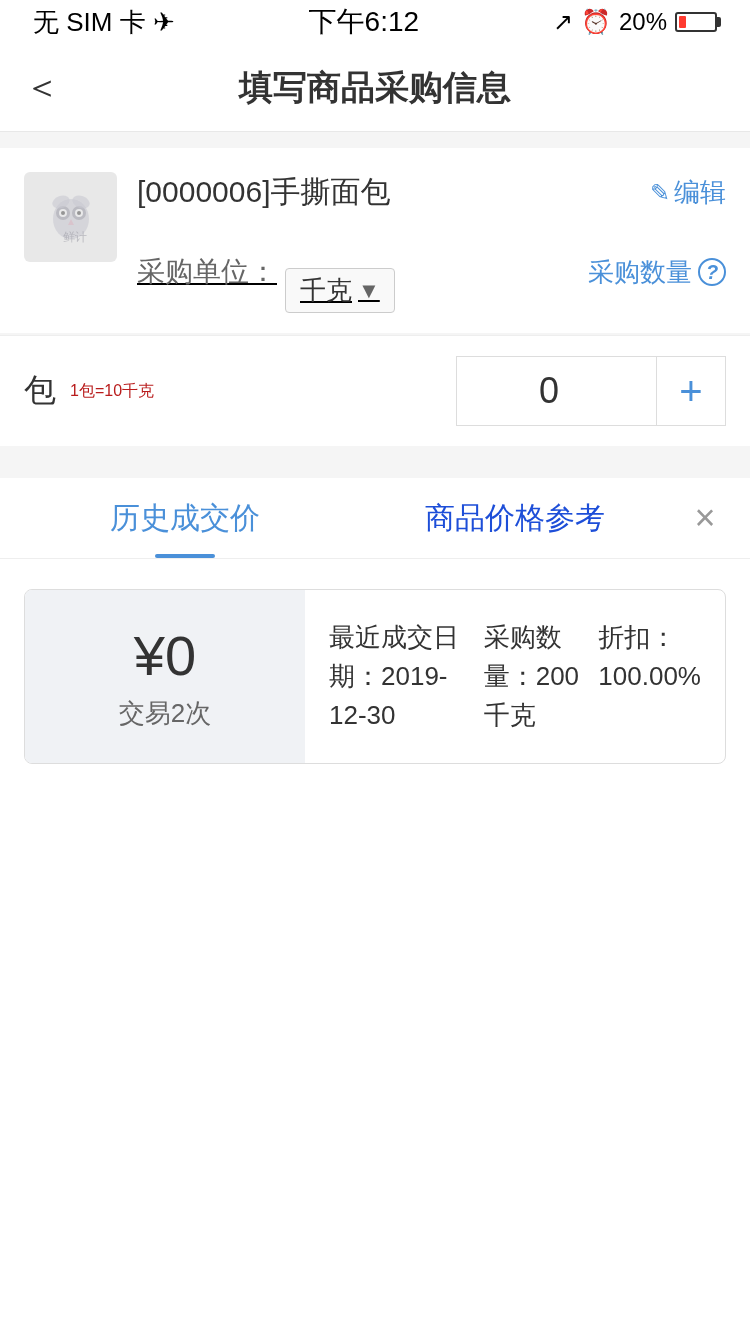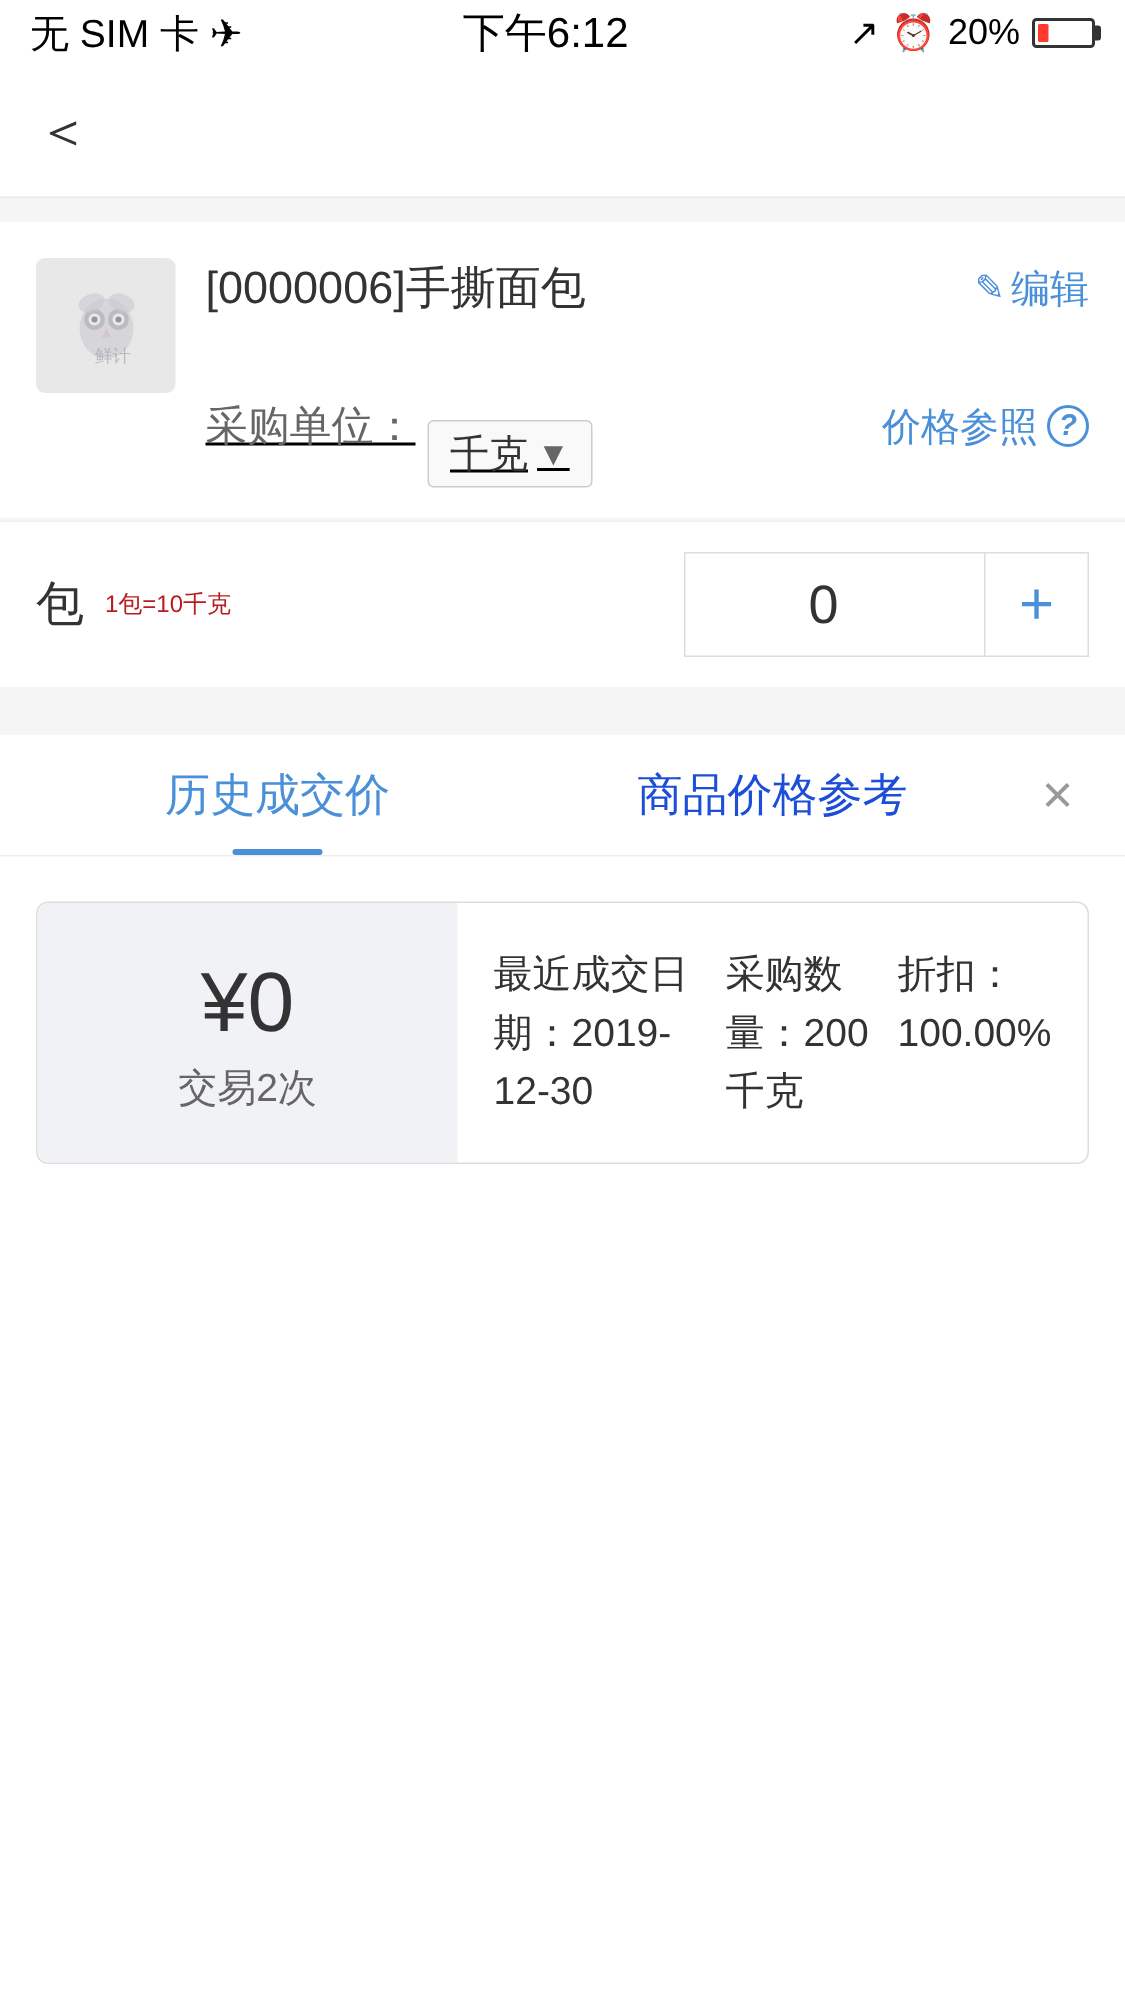--- a/index.html
+++ b/index.html
@@ -13,21 +13,21 @@
     }
 
     
     .status-bar {
       width: 100%;
       height: 44px;
       background: #fff;
       display: flex;
       align-items: center;
       justify-content: space-between;
-      padding: 0 20px;
+      padding: 0 33px;
       font-size: 26px;
       color: #000;
     }
     .status-left { display: flex; align-items: center; gap: 10px; }
     .status-center { font-size: 28px; font-weight: 500; }
     .status-right { display: flex; align-items: center; gap: 8px; font-size: 24px; }
     .battery-icon {
       width: 42px; height: 20px;
       border: 2px solid #333;
       border-radius: 3px;
@@ -105,21 +105,21 @@
       height: 60px;
       opacity: 0.5;
     }
     .product-info {
       flex: 1;
     }
     .product-name-row {
       display: flex;
       align-items: center;
       justify-content: space-between;
-      margin-bottom: 30px;
+      margin-bottom: 18px;
     }
     .product-name {
       font-size: 30px;
       color: #333;
       font-weight: 500;
     }
     .edit-btn {
       font-size: 26px;
       color: #4a90d9;
       cursor: pointer;
@@ -347,20 +347,21 @@
     <span>⏰</span>
     <span>20%</span>
     <div class="battery-icon">
       <div class="battery-fill"></div>
     </div>
   </div>
 </div>
 
 <div class="header">
   <div class="header-back">＜</div>
+  <div class="header-title">填写商品采购信息</div>
 </div>
 
 <div class="product-section">
   <div class="product-row">
 
     <div class="product-thumb">
       <svg class="product-thumb-owl" viewBox="0 0 60 60" xmlns="http://www.w3.org/2000/svg">
         <ellipse cx="30" cy="32" rx="18" ry="20" fill="#aab" opacity="0.6"></ellipse>
         <circle cx="22" cy="26" r="7" fill="#778" opacity="0.7"></circle>
         <circle cx="38" cy="26" r="7" fill="#778" opacity="0.7"></circle>
@@ -385,21 +386,21 @@
       </div>
       <div class="purchase-unit-row">
         <div style="display:flex;align-items:center;text-decoration:underline;">
           <span class="unit-label">采购单位：</span>
           <div class="unit-select">
             <span>千克</span>
             <span class="unit-select-arrow">▼</span>
           </div>
         </div>
         <div class="price-ref-btn">
-          <span>价格参照</span>
+          <span>采购数量</span>
           <div class="price-ref-icon">?</div>
         </div>
       </div>
     </div>
   </div>
 </div>
 
 <div class="quantity-section">
   <div class="quantity-row">
     <div class="quantity-label-group">

